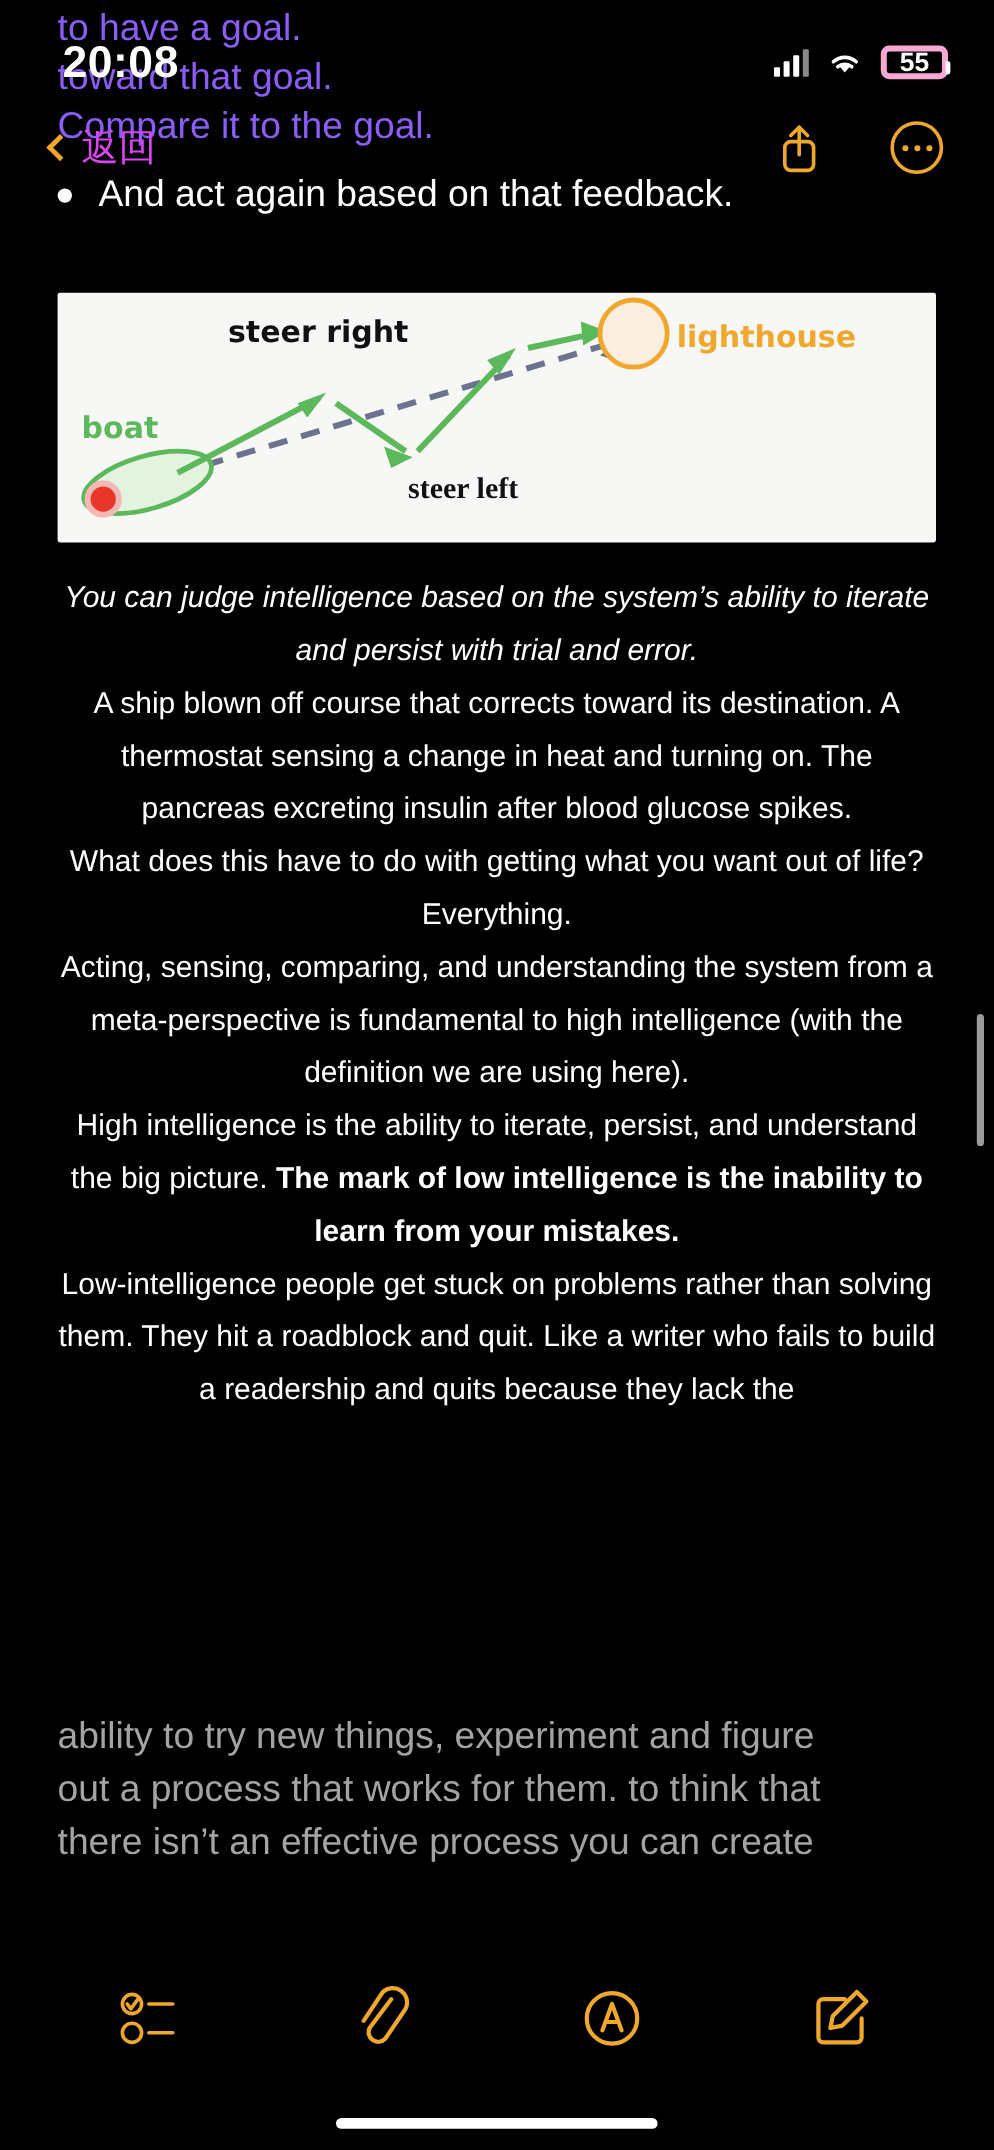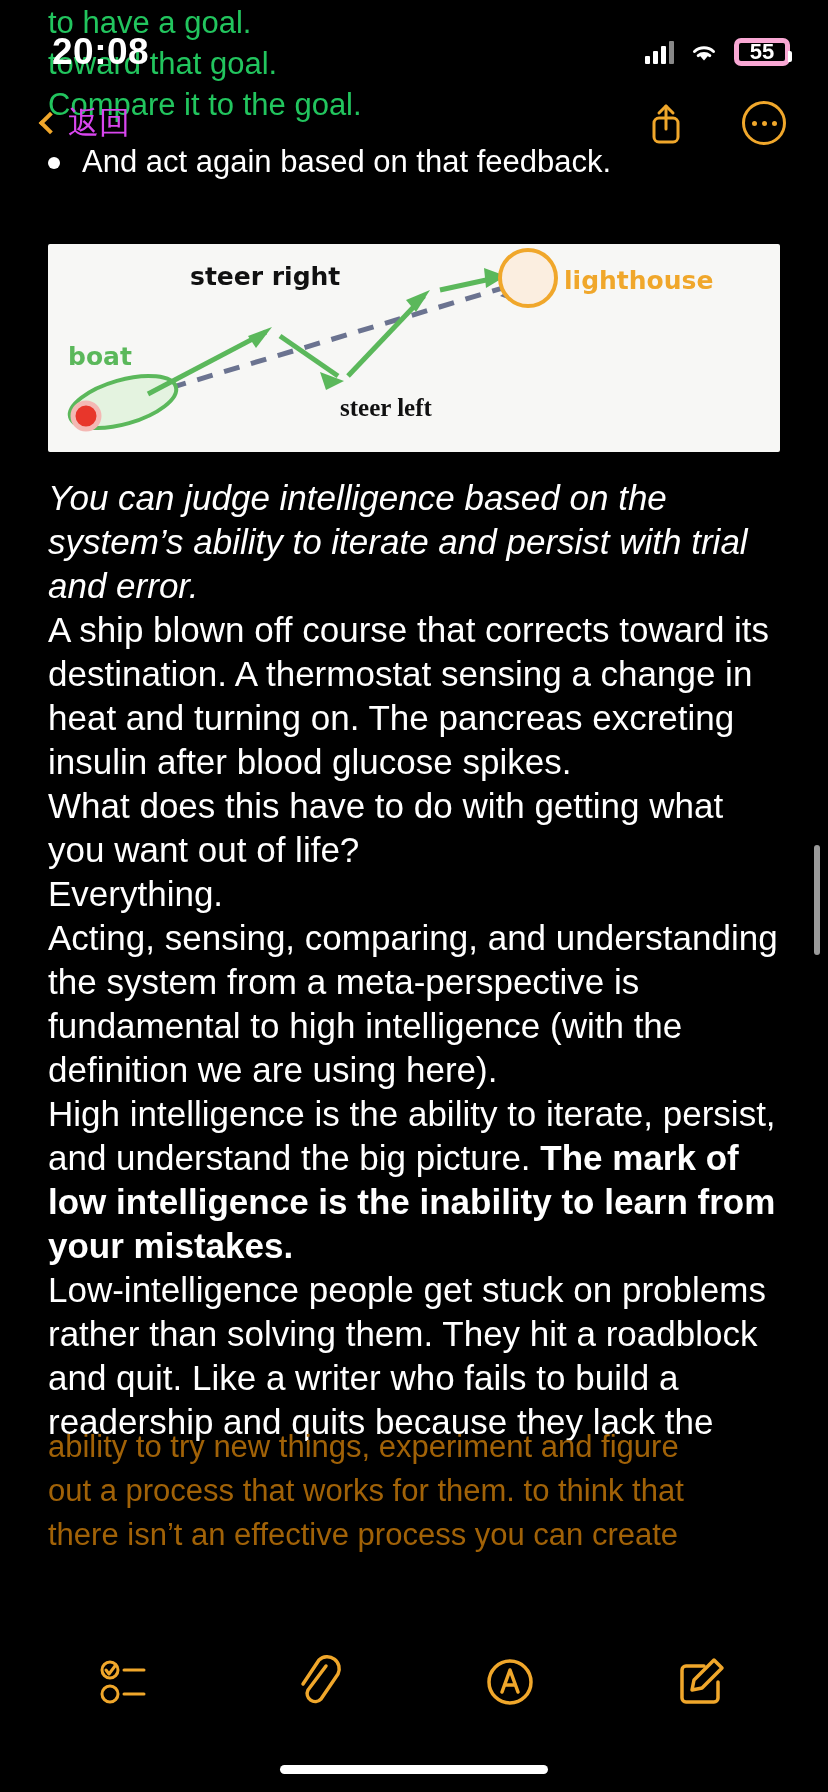--- a/index.html
+++ b/index.html
@@ -62,21 +62,21 @@
   .nav-spacer { flex: 1; }
   .nav-icons { display: flex; align-items: center; gap: 58px; }
   .share-icon { width: 36px; height: 42px; position: relative; }
   .more-icon {
     width: 44px; height: 44px; border: 3px solid #f0a72b; border-radius: 50%;
     display: flex; align-items: center; justify-content: center; gap: 5px;
   }
   .more-icon i { width: 5px; height: 5px; border-radius: 50%; background: #f0a72b; }
   .faded-top {
     position: absolute; top: 0; left: 48px; right: 48px;
-    color: #22c55e; font-size: 31px; line-height: 41px;
+    color: #8b5cf6; font-size: 31px; line-height: 41px;
     pointer-events: none;
   }
   .doc {
     position: absolute; top: 140px; left: 48px; right: 48px;
   }
   .bullet-line {
     display: flex; align-items: flex-start; gap: 22px;
     font-size: 31px; line-height: 44px; color: #fff;
     margin-bottom: 18px;
   }
@@ -97,36 +97,37 @@
     position: absolute; font-family: "DejaVu Sans", sans-serif;
     font-weight: bold; font-size: 25px;
   }
   .lbl-steer-right { top: 18px; left: 142px; color: #111; }
   .lbl-steer-left { top: 150px; left: 292px; color: #111; font-family: Liberation Serif, serif; }
   .lbl-boat { top: 98px; left: 20px; color: #5bb85b; }
   .lbl-lighthouse { top: 22px; left: 516px; color: #f0a72b; }
 
   
   .p {
-    font-size: 35px; line-height: 44px; color: #fff;
+    font-size: 25px; line-height: 44px; color: #fff;
     margin-bottom: 0px;
+    text-align: center;
   }
   .p.italic { font-style: italic; }
   .p b { font-weight: bold; }
 
   
   .scrollbar {
     position: absolute; right: 8px; top: 845px; width: 6px; height: 110px;
     background: #9a9a9a; border-radius: 3px;
   }
 
   
   .faded-bottom {
     position: absolute; left: 48px; right: 48px; top: 1425px;
-    color: #a16207; font-size: 31px; line-height: 44px;
+    color: #a3a3a3; font-size: 31px; line-height: 44px;
     pointer-events: none;
   }
 
   
   .toolbar {
     position: absolute; bottom: 62px; left: 0; right: 0; height: 96px;
     display: flex; align-items: center; justify-content: space-around;
     padding: 0 30px;
   }
   .tb-btn { width: 64px; height: 64px; position: relative; }

